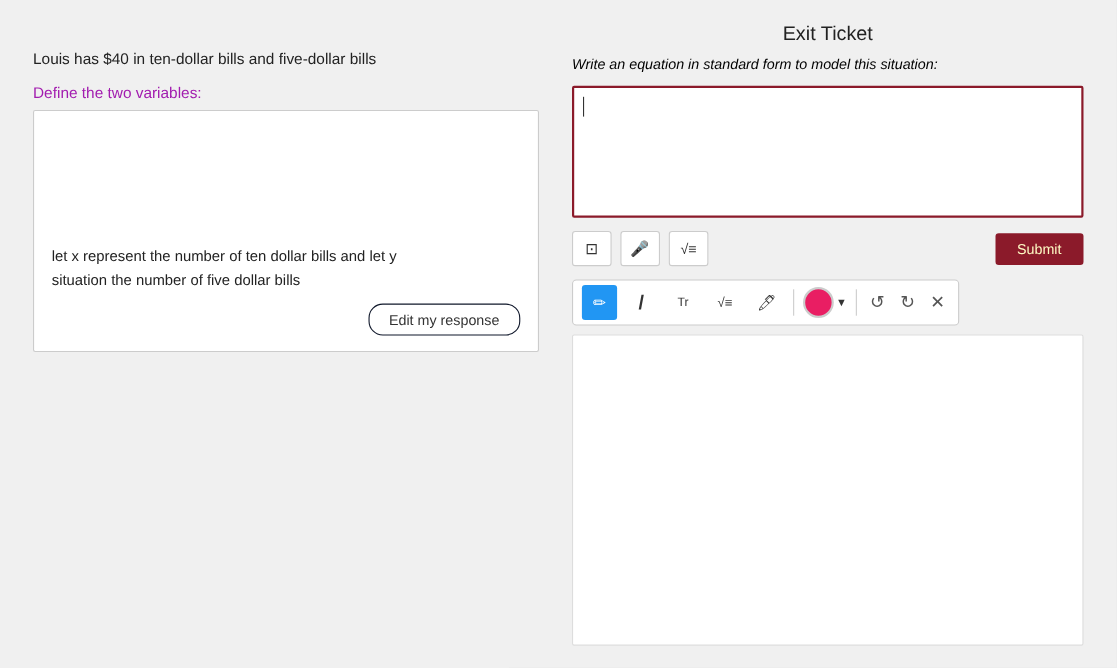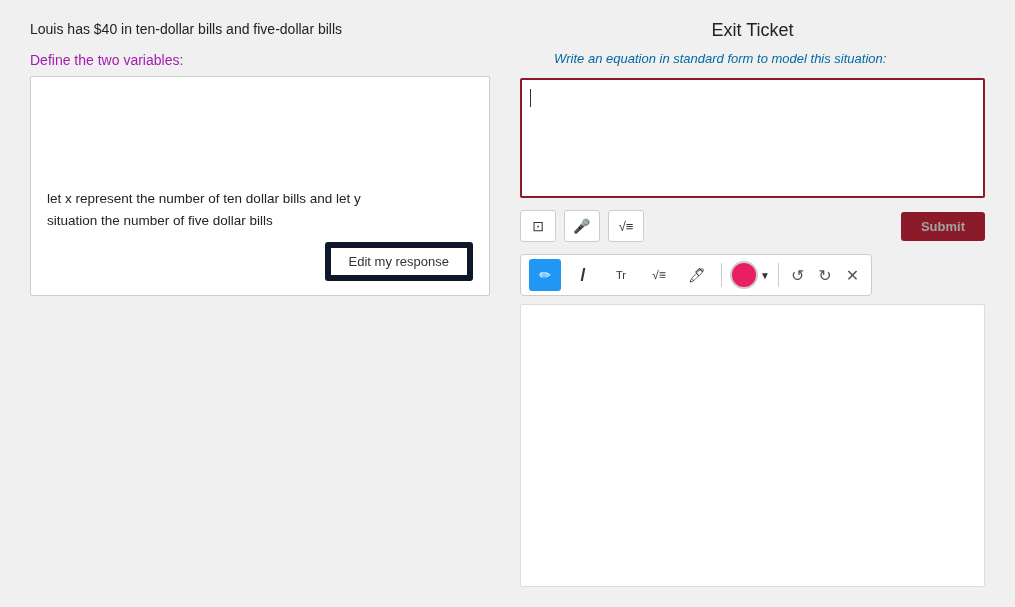--- a/index.html
+++ b/index.html
@@ -19,20 +19,21 @@
       background: #f0f0f0;
       padding: 20px 30px;
       gap: 30px;
     }
     
     .left-panel {
       flex: 0 0 460px;
       display: flex;
       flex-direction: column;
       gap: 8px;
+      margin-top: 24px;
     }
     .problem-text {
       font-size: 14px;
       color: #222;
       line-height: 1.4;
     }
     .define-label {
       font-size: 14px;
       color: #a21caf;
       margin-top: 4px;
@@ -54,22 +55,22 @@
       color: #222;
       line-height: 1.6;
     }
     .edit-btn-row {
       display: flex;
       justify-content: flex-end;
       margin-top: 10px;
     }
     .edit-btn {
       background: #fff;
-      border: 6px solid #0f172a;
-      border-radius: 3px;
+      border: 1px solid #0f172a;
+      border-radius: 13px;
       padding: 6px 18px;
       font-size: 13px;
       color: #333;
       cursor: pointer;
     }
 
     
     .right-panel {
       flex: 1;
       display: flex;
@@ -78,24 +79,23 @@
     }
     .exit-ticket-title {
       font-size: 18px;
       color: #222;
       text-align: center;
       font-weight: normal;
       margin-bottom: 2px;
     }
     .write-instruction {
       font-size: 13px;
-      color: #0369a1;
+      color: #000000;
       font-style: italic;
       margin-bottom: 4px;
-      margin-left: 34px;
     }
     .equation-input-area {
       background: #fff;
       border: 2px solid #8b1a2a;
       border-radius: 2px;
       height: 120px;
       padding: 8px;
       position: relative;
     }
     .cursor-line {
@@ -125,27 +125,26 @@
       height: 32px;
       display: flex;
       align-items: center;
       justify-content: center;
       cursor: pointer;
       font-size: 14px;
       color: #333;
     }
     .submit-btn {
       background: #8b1a2a;
-      color: #a3a3a3;
+      color: #fef9c3;
       border: none;
       border-radius: 3px;
       padding: 7px 20px;
       font-size: 13px;
       cursor: pointer;
-      font-weight: bold;
     }
     
     .drawing-toolbar {
       background: #fff;
       border: 1px solid #ccc;
       border-radius: 4px;
       display: flex;
       align-items: center;
       padding: 4px 8px;
       gap: 6px;

